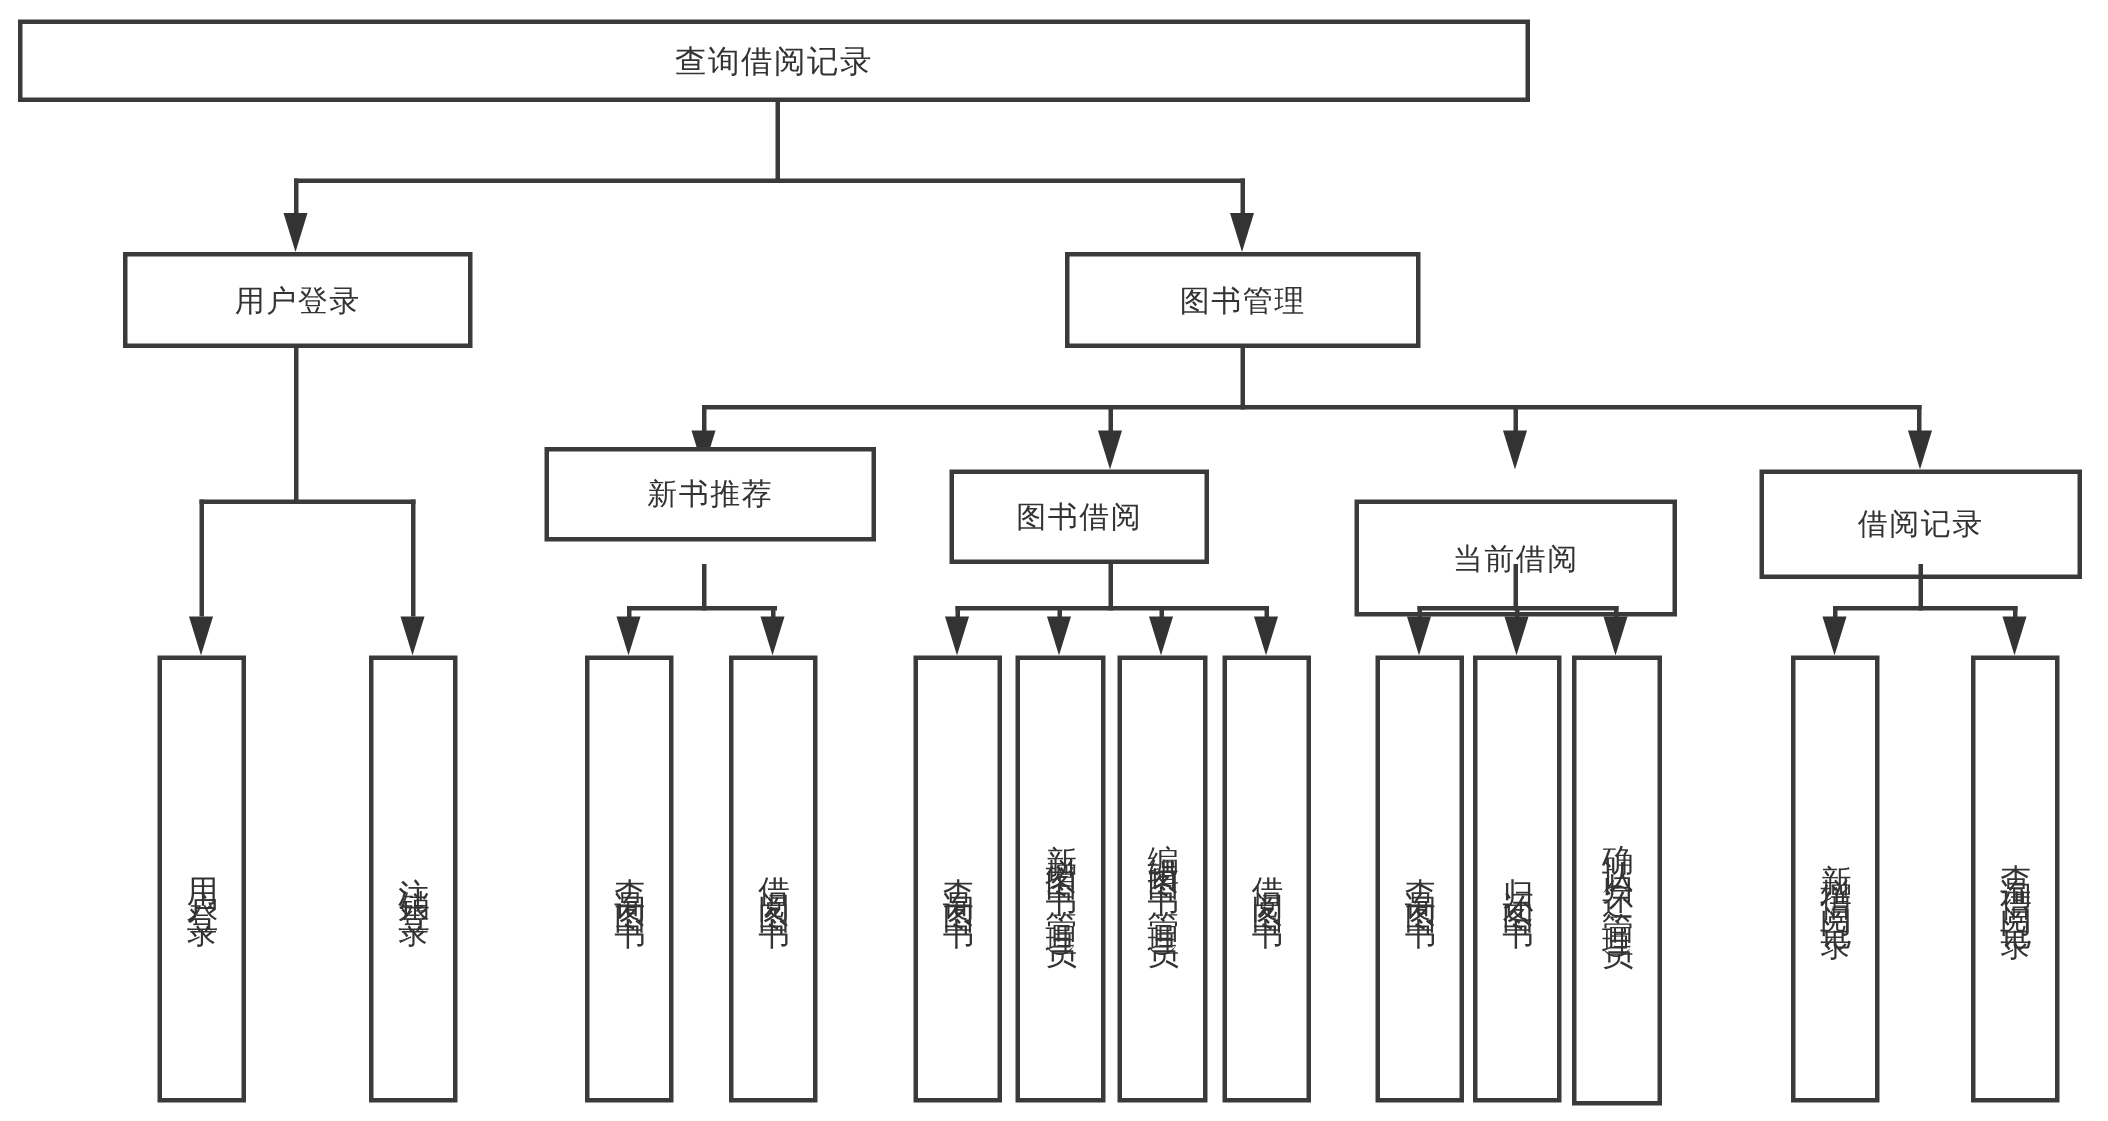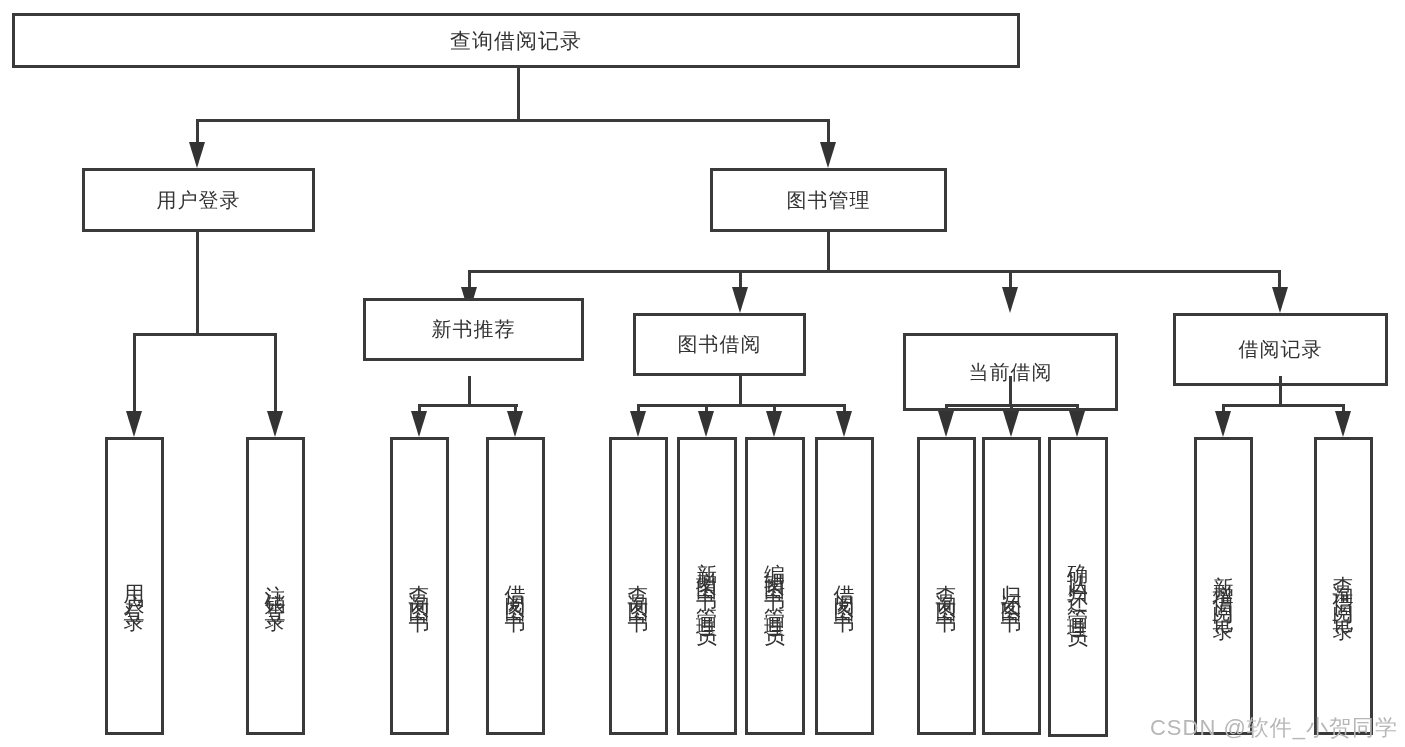--- a/index.html
+++ b/index.html
@@ -154,15 +154,14 @@
     <span>确认归还（管理员）</span>
   </div>
 
   <div class="box vbox" style="left:1194px;top:437px;width:59px;height:298px;">
     <span>新增借阅记录</span>
   </div>
   <div class="box vbox" style="left:1314px;top:437px;width:59px;height:298px;">
     <span>查询借阅记录</span>
   </div>
 
-  <div class="wm">CSDN @软件_小贺同学</div>
 
 </div>
 
 </body></html>

